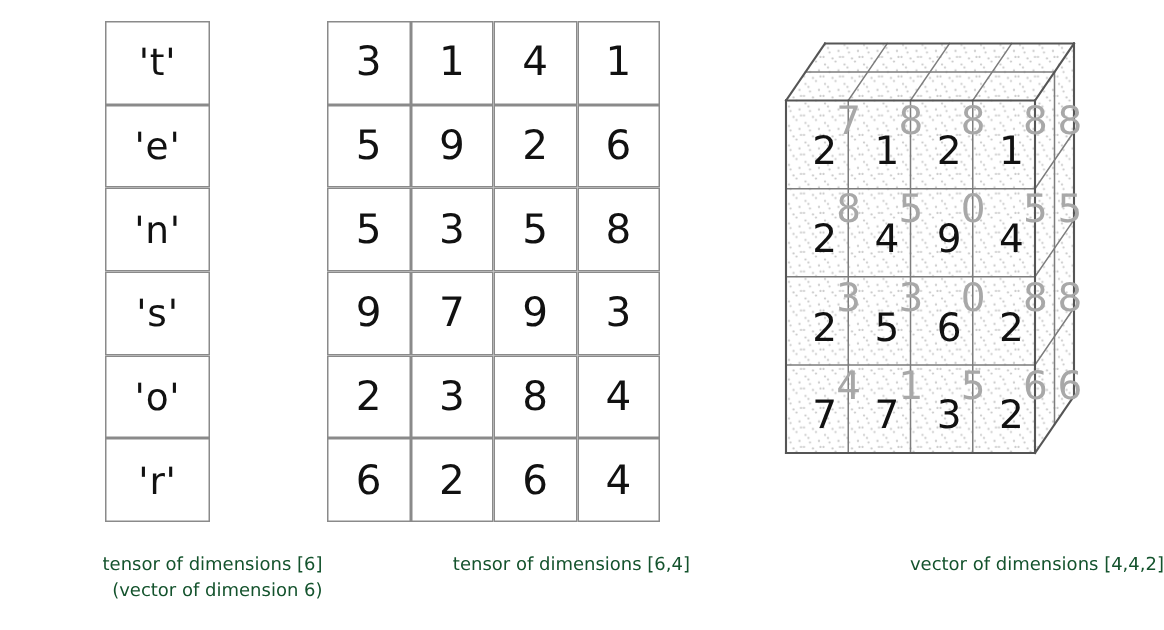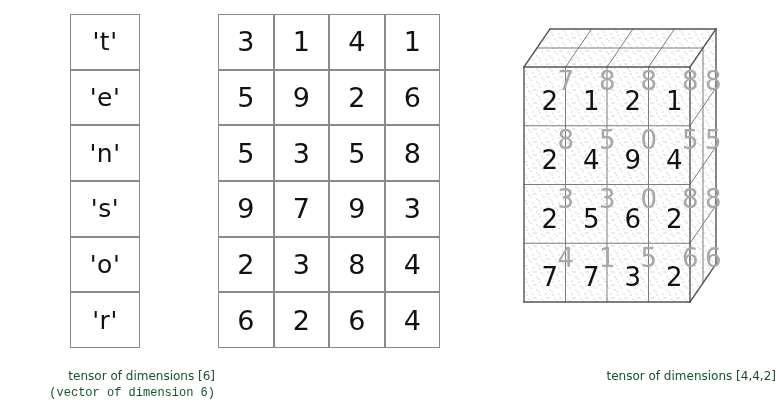--- a/index.html
+++ b/index.html
@@ -56,21 +56,21 @@
     position:absolute;
     text-align:right;
     color:#14532d;
     font-size:12px;
     line-height:17px;
     font-family:"DejaVu Sans", sans-serif;
   }
   #caption-vector{left:0px;top:368px;width:215px;}
   #caption-matrix{left:215px;top:368px;width:245px;}
   #caption-cube{left:460px;top:368px;width:316px;}
-  .caption .line2{display:block;font-family:Liberation Mono, monospace;}
+  .caption .line2{display:block;}
 </style>
 </head>
 <body>
 
 <div class="stage">
 
   <div id="vector-grid">
       <div class="cell" style="top: 0px; height: 55.6667px;">'t'</div>
       <div class="cell" style="top: 55.6667px; height: 55.6667px;">'e'</div>
       <div class="cell" style="top: 111.333px; height: 55.6667px;">'n'</div>
@@ -185,19 +185,20 @@
         <div class="cube-digit back" style="left: 209.08px; top: 171.89px;">8</div>
         <div class="cube-digit back" style="left: 209.08px; top: 230.64px;">6</div>
       </div>
   </div>
 
   <div class="caption" id="caption-vector">
     <span>tensor of dimensions [6]</span>
     <span class="line2">(vector of dimension 6)</span>
   </div>
   <div class="caption" id="caption-matrix">
+    <span>tensor of dimensions [6,4]</span>
   </div>
   <div class="caption" id="caption-cube">
-    <span>tensor of dimensions [4,4,2]</span>
+    <span>vector of dimensions [4,4,2]</span>
     <span class="line2"></span>
   </div>
 
 </div>
 
 </body></html>

